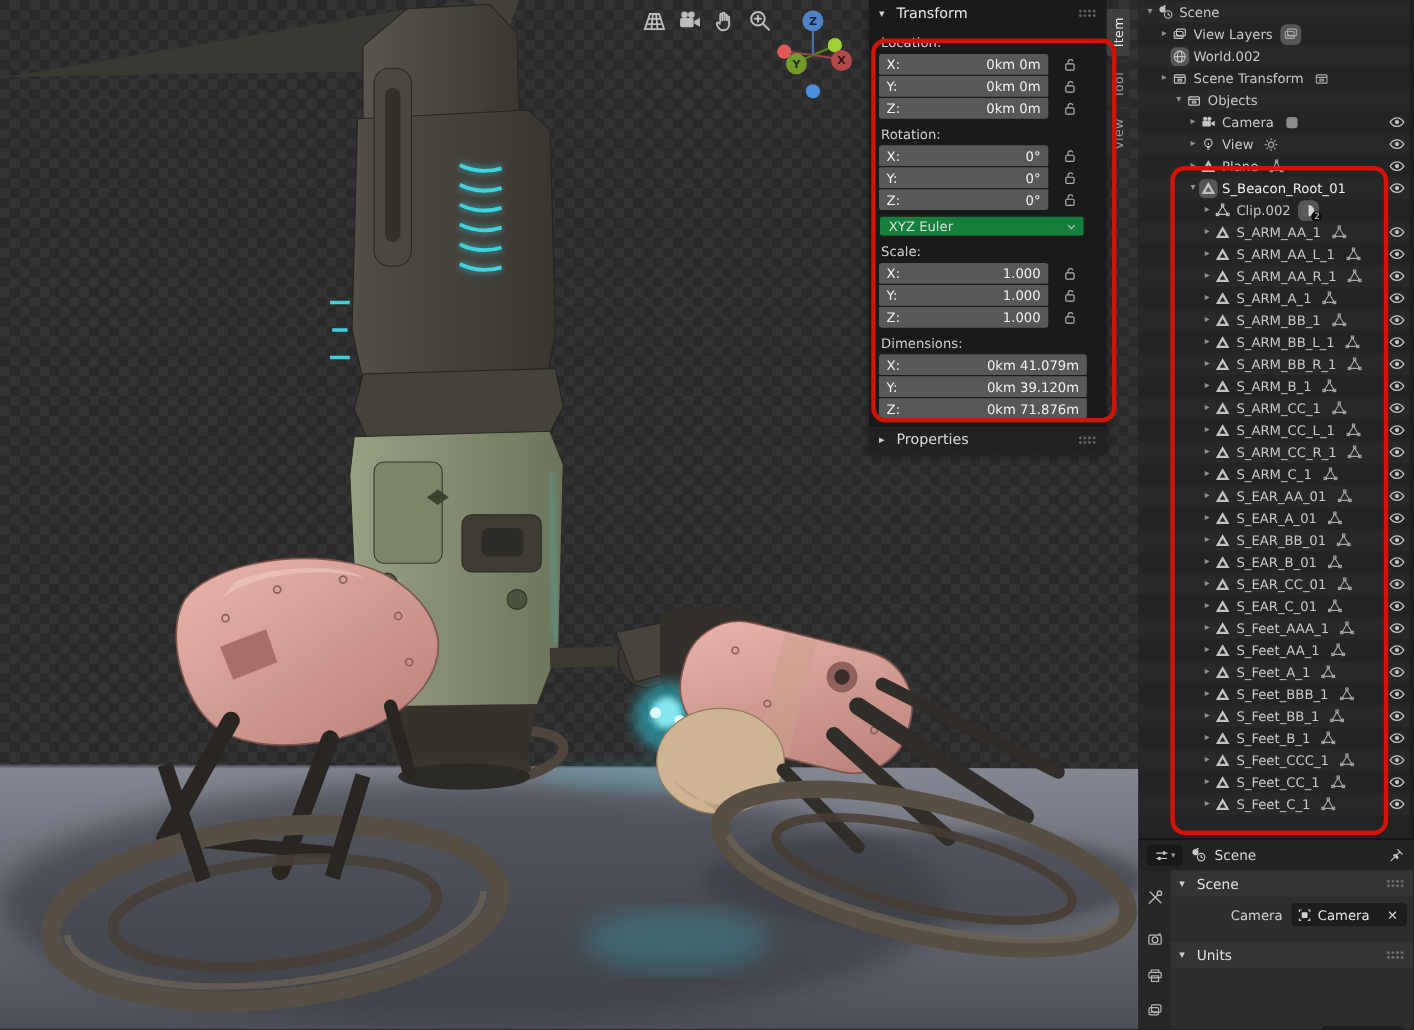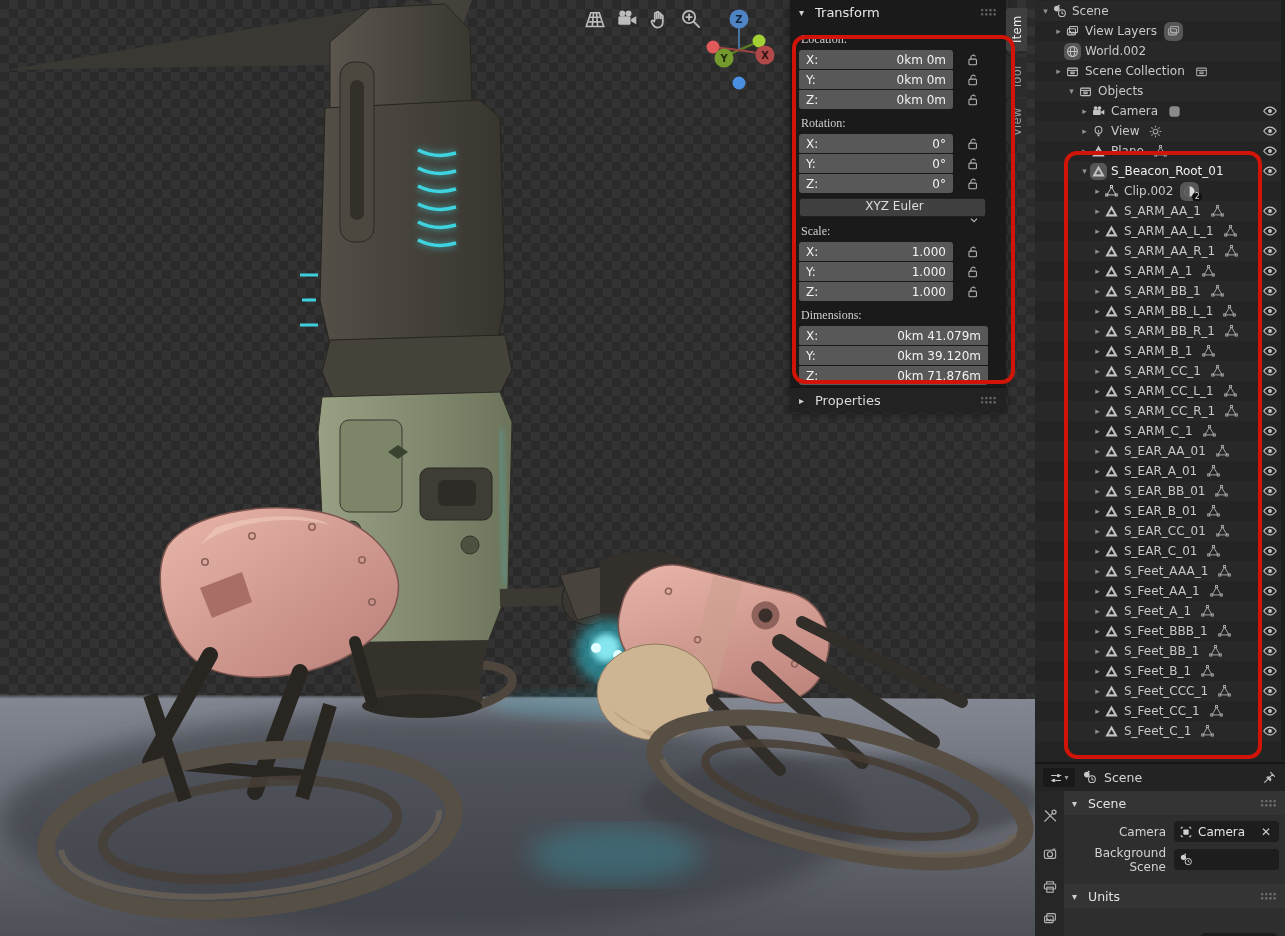--- a/index.html
+++ b/index.html
@@ -17,32 +17,32 @@
   
   #gizmo{position:absolute;left:698px;top:3px;z-index:4;}
   
   #npanel{position:absolute;left:790px;top:0;width:216px;height:412px;
     background:rgba(26,26,26,.97);border-radius:0 0 5px 5px;z-index:5;box-shadow:0 2px 8px rgba(0,0,0,.4);}
   .np-header{height:25px;display:flex;align-items:center;padding:0 9px;color:#e6e6e6;font-size:13px;gap:6px;}
   .tri{font-size:10px;color:#cfcfcf;width:10px;}
   .dots{width:17px;height:9px;margin-left:auto;opacity:.55;
     background-image:radial-gradient(#aaa 1px,transparent 1.3px);background-size:4.2px 4.2px;}
   #np-body{padding:0 9px;}
-  .np-label{color:#cfcfcf;font-size:12px;margin:7px 0 3px 2px;font-family:Liberation Serif, serif;}
+  .np-label{color:#cfcfcf;font-size:12px;margin:7px 0 3px 2px;}
   .axis-row{display:flex;align-items:center;margin-bottom:1px;height:19px;}
   .axis-field{flex:0 0 154px;display:flex;align-items:center;background:#585858;height:19px;
     padding:0 7px;color:#f2f2f2;font-size:12px;box-sizing:border-box;border-radius:1px;cursor:ew-resize;}
   .axis-row.first .axis-field{border-radius:3px 3px 1px 1px;}
   .axis-row.last .axis-field{border-radius:1px 1px 3px 3px;}
   .axis-field.wide{flex:0 0 189px;}
   .axis-val{margin-left:auto;}
   .lockbtn{width:15px;height:15px;margin-left:12px;color:#b2b2b2;cursor:pointer;}
   .lockbtn svg{width:100%;height:100%;}
-  .dropdown{height:19px;background:#404040;border:1px solid #202020;border-radius:3px;display:flex;align-items:center;
-    padding:0 4px 0 8px;color:#dcdcdc;font-size:12px;margin:5px 0 1px;width:187px;box-sizing:border-box;cursor:pointer;flex-direction:column;}
+  .dropdown{height:19px;background:#15803d;border:1px solid #202020;border-radius:3px;display:flex;align-items:center;
+    padding:0 4px 0 8px;color:#dcdcdc;font-size:12px;margin:5px 0 1px;width:187px;box-sizing:border-box;cursor:pointer;}
   .dd-chev{width:14px;height:14px;margin-left:auto;color:#bbb;}
   .dd-chev svg{width:100%;height:100%;}
   #np-footer{position:absolute;left:0;right:0;bottom:0;height:25px;background:#222222;border-radius:0 0 5px 5px;
     display:flex;align-items:center;padding:0 9px;box-sizing:border-box;color:#dadada;font-size:13px;gap:6px;border-top:1px solid #161616;}
   
   .side-tab{position:absolute;left:1006px;width:21px;background:#2c2c2c;color:#9d9d9d;font-size:11.5px;
     writing-mode:vertical-rl;transform:rotate(180deg);display:flex;align-items:center;justify-content:center;
     border-radius:0 3px 3px 0;z-index:6;cursor:pointer;letter-spacing:.3px;}
   .side-tab.active{background:#3f3f3f;color:#ececec;}
   
@@ -497,21 +497,21 @@
     </div>
         <div class="o-row" style="padding-left: 17px;">
       <span class="o-arrow">▸</span>
       <span class="o-icon"><svg viewBox="0 0 16 16">
               <g fill="none" stroke="currentColor" stroke-width="1.1">
                 <rect x="2.8" y="4.4" width="10.4" height="8" rx="1"></rect>
                 <path d="M2.8 6.8h10.4"></path>
                 <rect x="6.3" y="8.6" width="3.4" height="1.7"></rect>
               </g>
             </svg></span>
-      <span class="o-label">Scene Collection</span>
+      <span class="o-label">Scene Transform</span>
       <span class="o-extra"><svg viewBox="0 0 16 16">
               <g fill="none" stroke="currentColor" stroke-width="1.1">
                 <rect x="2.8" y="4.4" width="10.4" height="8" rx="1"></rect>
                 <path d="M2.8 6.8h10.4"></path>
                 <rect x="6.3" y="8.6" width="3.4" height="1.7"></rect>
               </g>
             </svg></span>
 
     </div>
         <div class="o-row" style="padding-left: 30px;">
@@ -1273,35 +1273,20 @@
         <span class="fico"><svg viewBox="0 0 16 16">
                   <g fill="none" stroke="currentColor" stroke-width="1.1">
                     <path d="M2.6 4.6V2.6h2M11.4 2.6h2v2M13.4 11.4v2h-2M4.6 13.4h-2v-2"></path>
                   </g>
                   <rect x="5" y="5" width="6" height="6" rx="1" fill="currentColor"></rect>
                 </svg></span>
         <span class="fval">Camera</span>
         <span class="p-clear">✕</span>
       </span>
     </div>
-          <div class="p-field-row">
-      <span class="p-field-label">Background Scene</span>
-      <span class="p-field">
-        <span class="fico"><svg viewBox="0 0 16 16">
-                  <g fill="none" stroke="currentColor" stroke-width="1.1">
-                    <path fill="currentColor" stroke="none" d="M5.1 1.9a3 3 0 0 1 3 3 3 3 0 1 1-6 0c0-1.6 1.3-3 3-3z"></path>
-                    <circle cx="7.2" cy="1.7" r="1" fill="currentColor" stroke="none"></circle>
-                    <circle cx="10.6" cy="9.8" r="3.6"></circle>
-                    <path d="M10.6 7.8v2l1.5.9"></path>
-                  </g>
-                </svg></span>
-        <span class="fval"></span>
-
-      </span>
-    </div>
         </div>
       <div class="p-panel-head" id="units-head">
         <span class="tri">▾</span>
         <span>Units</span>
         <span class="dots"></span>
       </div>
       <div id="partial-field"></div>
     </div>
   </div>
 

